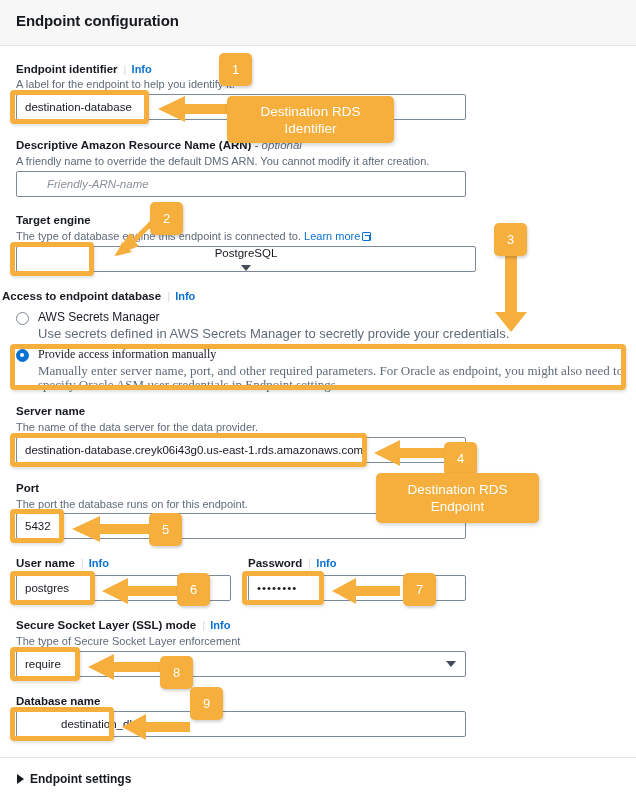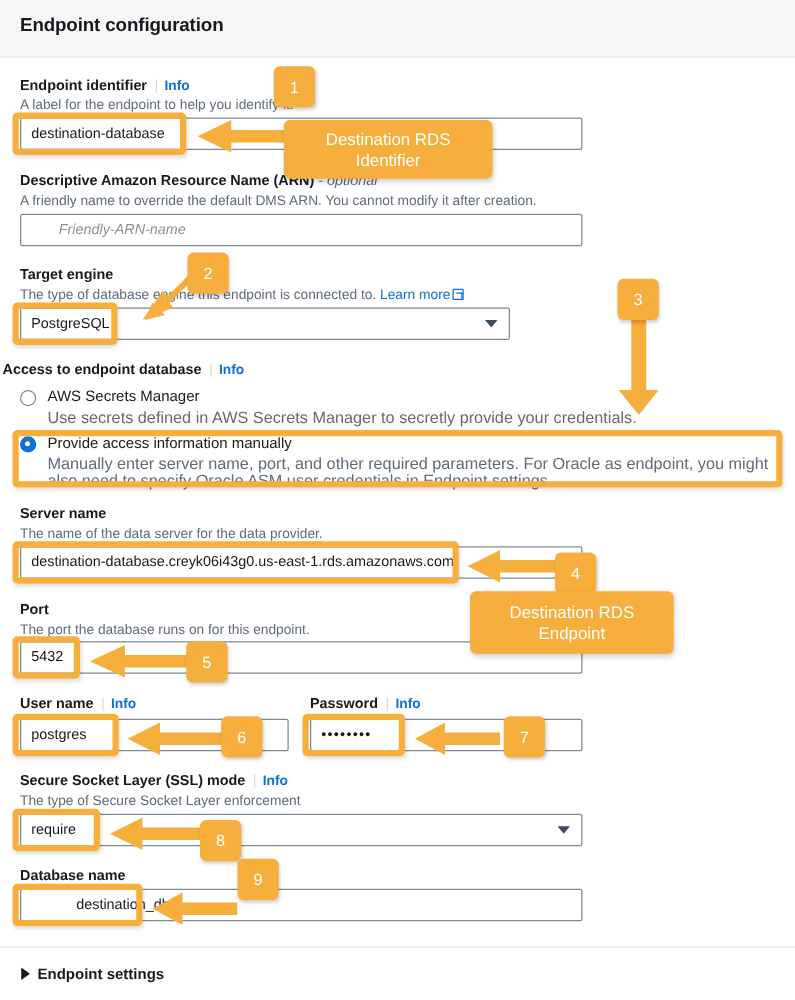--- a/index.html
+++ b/index.html
@@ -184,36 +184,36 @@
     <span class="label-opt">- optional</span>
   </div>
   <div class="field-desc" style="left:16px; top:155px;">A friendly name to override the default DMS ARN. You cannot modify it after creation.</div>
   <div class="input-box placeholder" style="left:16px; top:171px; width:450px;">Friendly-ARN-name</div>
 
   <div class="field-label" style="left:16px; top:214px;">Target engine</div>
   <div class="field-desc" style="left:16px; top:230px;">
     <span>The type of database engine this endpoint is connected to.</span>
     <a class="learn-more">Learn more</a><span class="ext-icon"></span>
   </div>
-  <div class="select-box" style="left:16px; top:246px; width:392px;">
+  <div class="select-box" style="left:16px; top:246px; width:460px;flex-direction:column;">
     <span>PostgreSQL</span>
     <span class="caret"></span>
   </div>
 
   <div class="field-label" style="left:2px; top:290px;">
     <span>Access to endpoint database</span><span class="info-sep">|</span><a class="info-link">Info</a>
   </div>
 
   <div class="radio-row" style="left:16px; top:310px; width:600px; height:28px;">
     <span class="radio-dot"></span>
     <span class="radio-title">AWS Secrets Manager</span>
     <span class="radio-desc">Use secrets defined in AWS Secrets Manager to secretly provide your credentials.</span>
   </div>
 
-  <div class="radio-row" style="left:16px; top:347px; width:600px; height:40px;">
+  <div class="radio-row" style="left:16px; top:347px; width:600px; height:40px;font-family:Liberation Serif, serif;">
     <span class="radio-dot checked"></span>
     <span class="radio-title">Provide access information manually</span>
     <span class="radio-desc" style="width:590px;">Manually enter server name, port, and other required parameters. For Oracle as endpoint, you might also need to specify Oracle ASM user credentials in Endpoint settings.</span>
   </div>
 
   <div class="field-label" style="left:16px; top:405px;">Server name</div>
   <div class="field-desc" style="left:16px; top:421px;">The name of the data server for the data provider.</div>
   <div class="input-box" style="left:16px; top:437px; width:450px;">destination-database.creyk06i43g0.us-east-1.rds.amazonaws.com</div>
 
   <div class="field-label" style="left:16px; top:482px;">Port</div>

